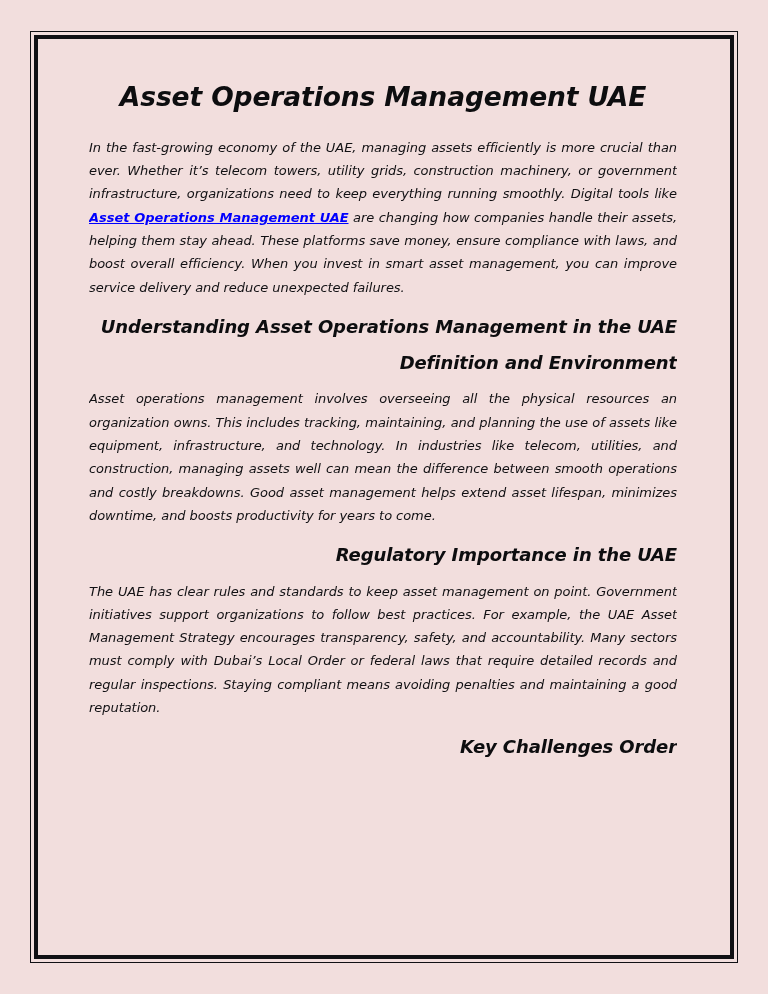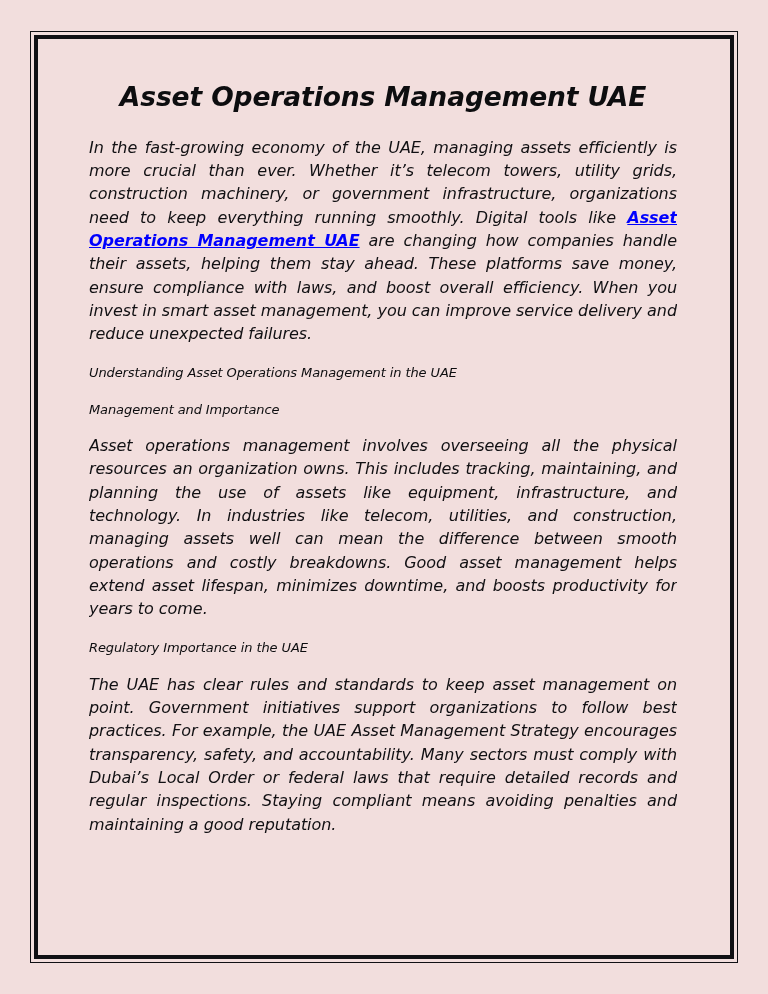--- a/index.html
+++ b/index.html
@@ -67,39 +67,39 @@
     text-align: center;
     letter-spacing: -0.1px;
     line-height: 1.2;
     padding-top: 81px;
   }
 
   .body-par {
     margin: 0;
     padding: 0;
     font-family: "DejaVu Sans", sans-serif;
-    font-size: 16px;
+    font-size: 13px;
     font-style: italic;
     font-weight: normal;
     color: #111013;
     text-align: justify;
     text-justify: inter-word;
     line-height: 23.3px;
     letter-spacing: -0.05px;
   }
 
   .section-head {
     margin: 0;
     padding: 0;
     font-family: "DejaVu Sans", sans-serif;
-    font-size: 13px;
-    font-weight: normal;
+    font-size: 18px;
+    font-weight: bold;
     font-style: italic;
     color: #0d0d0f;
-    text-align: left;
+    text-align: right;
     line-height: 23.3px;
     letter-spacing: -0.1px;
   }
 
   .gap-lg { height: 23px; }
   .gap-md { height: 16px; }
   .gap-sm { height: 13px; }
 
   .doc-link {
     color: #0000fe;
@@ -125,21 +125,21 @@
   <div class="gap-lg"></div>
 
   <p class="body-par"><span>In the fast-growing economy of the UAE, managing assets efficiently is more crucial than ever. Whether it’s telecom towers, utility grids, construction machinery, or government infrastructure, organizations need to keep everything running smoothly. Digital tools like </span><a class="doc-link" href="#">Asset Operations Management UAE</a><span> are changing how companies handle their assets, helping them stay ahead. These platforms save money, ensure compliance with laws, and boost overall efficiency. When you invest in smart asset management, you can improve service delivery and reduce unexpected failures.</span></p>
 
   <div class="gap-md"></div>
 
   <h2 class="section-head">Understanding Asset Operations Management in the UAE</h2>
 
   <div class="gap-sm"></div>
 
-  <h3 class="section-head">Management and Importance</h3>
+  <h3 class="section-head">Definition and Environment</h3>
 
   <div class="gap-sm"></div>
 
   <p class="body-par">Asset operations management involves overseeing all the physical resources an organization owns. This includes tracking, maintaining, and planning the use of assets like equipment, infrastructure, and technology. In industries like telecom, utilities, and construction, managing assets well can mean the difference between smooth operations and costly breakdowns. Good asset management helps extend asset lifespan, minimizes downtime, and boosts productivity for years to come.</p>
 
   <div class="gap-md"></div>
 
   <h3 class="section-head">Regulatory Importance in the UAE</h3>
 
   <div class="gap-sm"></div>

